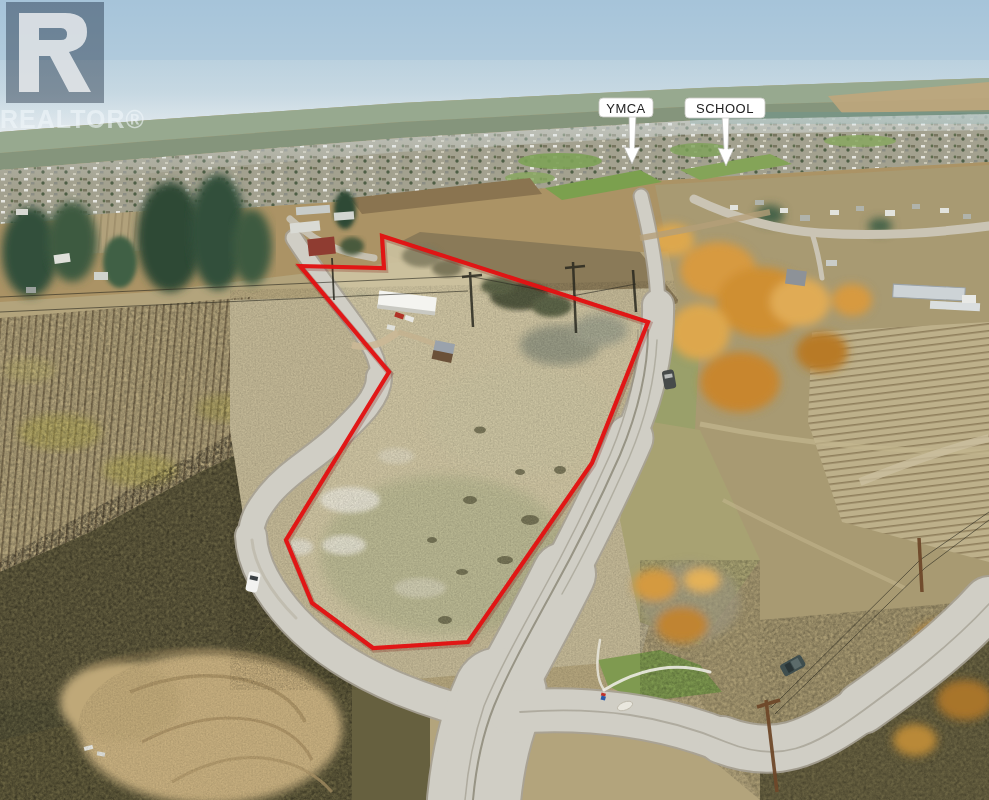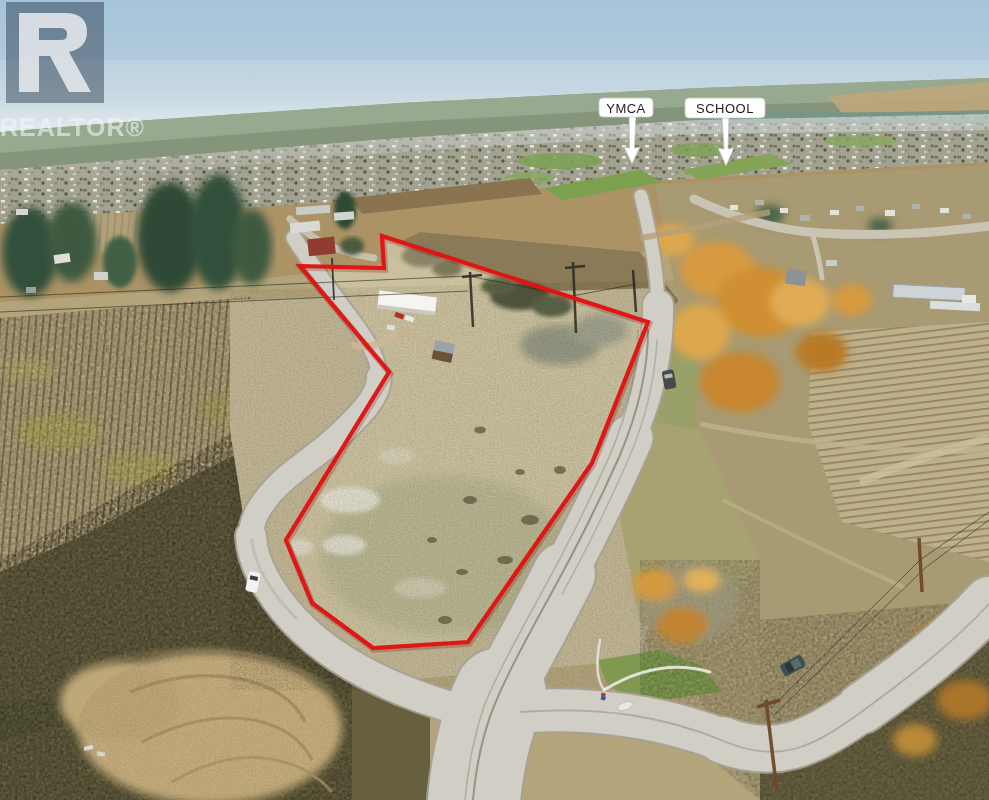--- a/index.html
+++ b/index.html
@@ -5,21 +5,21 @@
   html,body{margin:0;padding:0;background:#222;}
   .stage{position:relative;width:989px;height:800px;overflow:hidden;
          font-family:"Liberation Sans",sans-serif;background:#b3a47c;}
   .stage svg{position:absolute;left:0;top:0;display:block;}
   .poi-text{font-family:"Liberation Sans",sans-serif;font-size:13px;font-weight:500;
             fill:#222;letter-spacing:.5px;}
   .wm{position:absolute;left:4px;top:2px;width:140px;pointer-events:none;}
   .wm-box{position:relative;margin-left:2px;width:98px;height:101px;
           background:rgba(16,30,50,0.40);}
   .wm-box svg{position:absolute;left:11px;top:9px;}
-  .wm-text{margin-top:10px;margin-left:-4px;font-size:25px;font-weight:bold;
+  .wm-text{margin-top:2px;margin-left:-4px;font-size:25px;font-weight:bold;
            letter-spacing:1px;color:rgba(240,246,250,0.60);white-space:nowrap;}
 </style>
 </head>
 <body>
 
 <div class="stage">
 <svg width="989" height="800" viewBox="0 0 989 800">
   <defs>
     <linearGradient id="skyg" x1="0" y1="0" x2="0" y2="1">
       <stop offset="0" stop-color="#a6c4d9"></stop>

